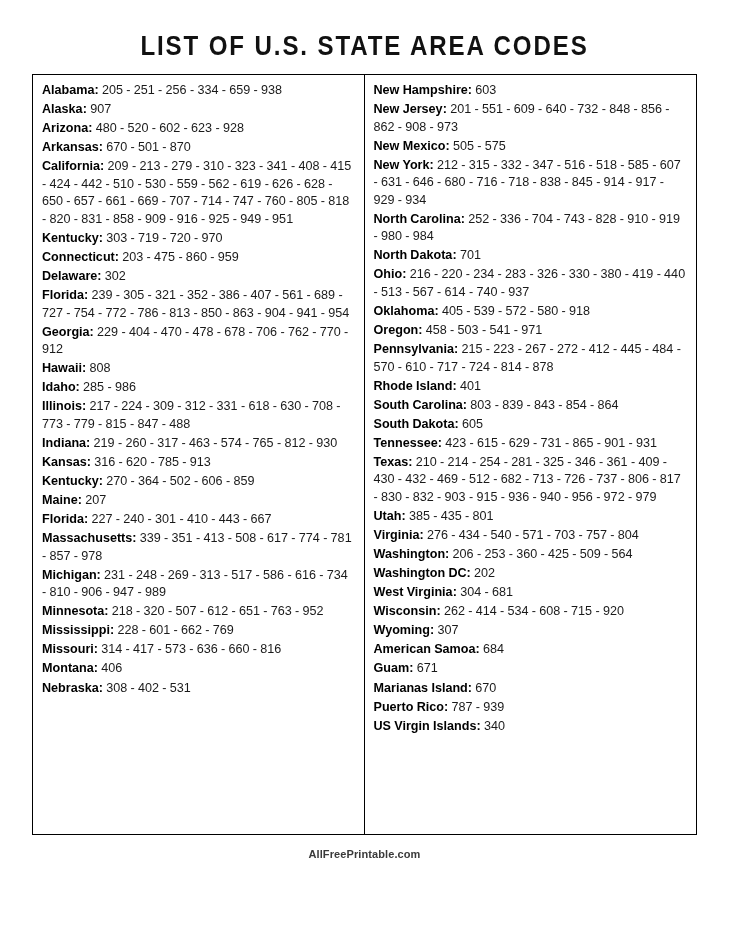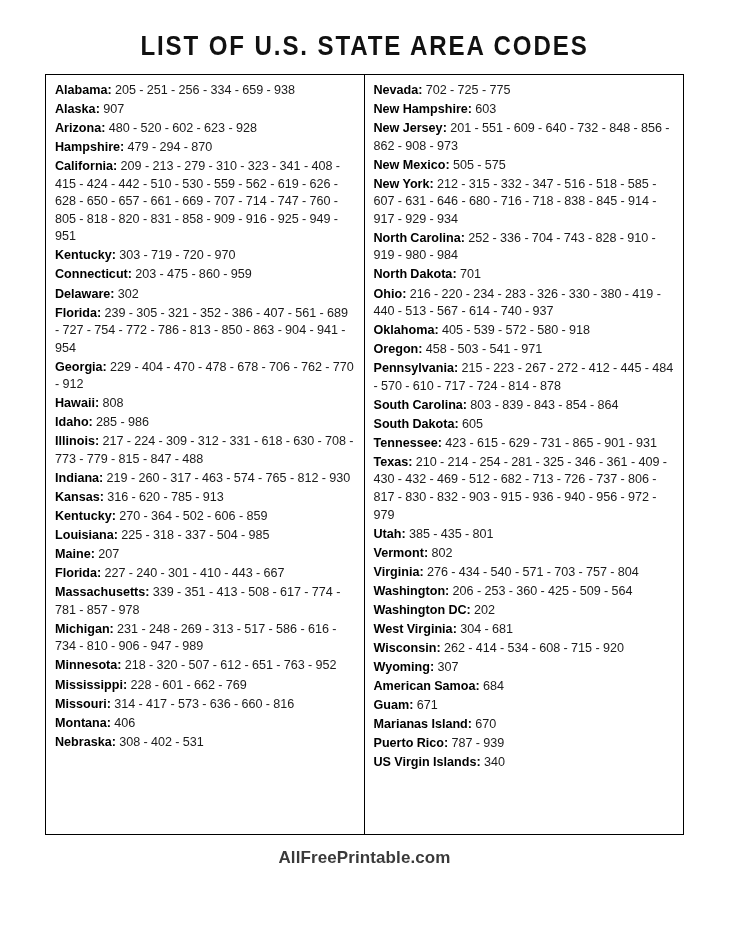--- a/index.html
+++ b/index.html
@@ -41,21 +41,21 @@
     text-transform: uppercase;
     color: #111111;
     transform: scaleX(0.86);
     transform-origin: center center;
     white-space: nowrap;
     margin: 0;
   }
 
   
   .codes-box {
-    margin: 0 45px;
+    margin: 0 32px;
     border: 1px solid #000000;
     display: flex;
     flex-direction: row;
     align-items: stretch;
     height: 761px;
     box-sizing: border-box;
     background: #ffffff;
   }
   .codes-col {
     box-sizing: border-box;
@@ -85,83 +85,81 @@
 
   
   .footer {
     flex: 1 1 auto;
     display: flex;
     align-items: flex-start;
     justify-content: center;
     padding-top: 13px;
   }
   .footer-text {
-    font-size: 17px;
+    font-size: 11px;
     font-weight: 600;
     color: #3a3a3a;
     letter-spacing: 0.1px;
     text-align: right;
   }
 </style>
 </head>
 <body>
 
 <div class="page">
 
   <div class="title-wrap">
     <h1 class="page-title">LIST OF U.S. STATE AREA CODES</h1>
   </div>
 
   <div class="codes-box">
     <div class="codes-col left">
         <p class="entry"><span class="state">Alabama</span><span class="state">: </span><span class="codes">205 - 251 - 256 - 334 - 659 - 938</span></p>
         <p class="entry"><span class="state">Alaska</span><span class="state">: </span><span class="codes">907</span></p>
         <p class="entry"><span class="state">Arizona</span><span class="state">: </span><span class="codes">480 - 520 - 602 - 623 - 928</span></p>
-        <p class="entry"><span class="state">Hampshire</span><span class="state">: </span><span class="codes">479 - 294 - 870</span></p>
+        <p class="entry"><span class="state">Arkansas</span><span class="state">: </span><span class="codes">670 - 501 - 870</span></p>
         <p class="entry"><span class="state">California</span><span class="state">: </span><span class="codes">209 - 213 - 279 - 310 - 323 - 341 - 408 - 415 - 424 - 442 - 510 - 530 - 559 - 562 - 619 - 626 - 628 - 650 - 657 - 661 - 669 - 707 - 714 - 747 - 760 - 805 - 818 - 820 - 831 - 858 - 909 - 916 - 925 - 949 - 951</span></p>
         <p class="entry"><span class="state">Kentucky</span><span class="state">: </span><span class="codes">303 - 719 - 720 - 970</span></p>
         <p class="entry"><span class="state">Connecticut</span><span class="state">: </span><span class="codes">203 - 475 - 860 - 959</span></p>
         <p class="entry"><span class="state">Delaware</span><span class="state">: </span><span class="codes">302</span></p>
         <p class="entry"><span class="state">Florida</span><span class="state">: </span><span class="codes">239 - 305 - 321 - 352 - 386 - 407 - 561 - 689 - 727 - 754 - 772 - 786 - 813 - 850 - 863 - 904 - 941 - 954</span></p>
         <p class="entry"><span class="state">Georgia</span><span class="state">: </span><span class="codes">229 - 404 - 470 - 478 - 678 - 706 - 762 - 770 - 912</span></p>
         <p class="entry"><span class="state">Hawaii</span><span class="state">: </span><span class="codes">808</span></p>
         <p class="entry"><span class="state">Idaho</span><span class="state">: </span><span class="codes">285 - 986</span></p>
         <p class="entry"><span class="state">Illinois</span><span class="state">: </span><span class="codes">217 - 224 - 309 - 312 - 331 - 618 - 630 - 708 - 773 - 779 - 815 - 847 - 488</span></p>
         <p class="entry"><span class="state">Indiana</span><span class="state">: </span><span class="codes">219 - 260 - 317 - 463 - 574 - 765 - 812 - 930</span></p>
         <p class="entry"><span class="state">Kansas</span><span class="state">: </span><span class="codes">316 - 620 - 785 - 913</span></p>
         <p class="entry"><span class="state">Kentucky</span><span class="state">: </span><span class="codes">270 - 364 - 502 - 606 - 859</span></p>
-        <p class="entry"><span class="state">Louisiana</span><span class="state">: </span><span class="codes">225 - 318 - 337 - 504 - 985</span></p>
         <p class="entry"><span class="state">Maine</span><span class="state">: </span><span class="codes">207</span></p>
         <p class="entry"><span class="state">Florida</span><span class="state">: </span><span class="codes">227 - 240 - 301 - 410 - 443 - 667</span></p>
         <p class="entry"><span class="state">Massachusetts</span><span class="state">: </span><span class="codes">339 - 351 - 413 - 508 - 617 - 774 - 781 - 857 - 978</span></p>
         <p class="entry"><span class="state">Michigan</span><span class="state">: </span><span class="codes">231 - 248 - 269 - 313 - 517 - 586 - 616 - 734 - 810 - 906 - 947 - 989</span></p>
         <p class="entry"><span class="state">Minnesota</span><span class="state">: </span><span class="codes">218 - 320 - 507 - 612 - 651 - 763 - 952</span></p>
         <p class="entry"><span class="state">Mississippi</span><span class="state">: </span><span class="codes">228 - 601 - 662 - 769</span></p>
         <p class="entry"><span class="state">Missouri</span><span class="state">: </span><span class="codes">314 - 417 - 573 - 636 - 660 - 816</span></p>
         <p class="entry"><span class="state">Montana</span><span class="state">: </span><span class="codes">406</span></p>
         <p class="entry"><span class="state">Nebraska</span><span class="state">: </span><span class="codes">308 - 402 - 531</span></p>
       </div>
     <div class="codes-col right">
-        <p class="entry"><span class="state">Nevada</span><span class="state">: </span><span class="codes">702 - 725 - 775</span></p>
         <p class="entry"><span class="state">New Hampshire</span><span class="state">: </span><span class="codes">603</span></p>
         <p class="entry"><span class="state">New Jersey</span><span class="state">: </span><span class="codes">201 - 551 - 609 - 640 - 732 - 848 - 856 - 862 - 908 - 973</span></p>
         <p class="entry"><span class="state">New Mexico</span><span class="state">: </span><span class="codes">505 - 575</span></p>
         <p class="entry"><span class="state">New York</span><span class="state">: </span><span class="codes">212 - 315 - 332 - 347 - 516 - 518 - 585 - 607 - 631 - 646 - 680 - 716 - 718 - 838 - 845 - 914 - 917 - 929 - 934</span></p>
         <p class="entry"><span class="state">North Carolina</span><span class="state">: </span><span class="codes">252 - 336 - 704 - 743 - 828 - 910 - 919 - 980 - 984</span></p>
         <p class="entry"><span class="state">North Dakota</span><span class="state">: </span><span class="codes">701</span></p>
         <p class="entry"><span class="state">Ohio</span><span class="state">: </span><span class="codes">216 - 220 - 234 - 283 - 326 - 330 - 380 - 419 - 440 - 513 - 567 - 614 - 740 - 937</span></p>
         <p class="entry"><span class="state">Oklahoma</span><span class="state">: </span><span class="codes">405 - 539 - 572 - 580 - 918</span></p>
         <p class="entry"><span class="state">Oregon</span><span class="state">: </span><span class="codes">458 - 503 - 541 - 971</span></p>
         <p class="entry"><span class="state">Pennsylvania</span><span class="state">: </span><span class="codes">215 - 223 - 267 - 272 - 412 - 445 - 484 - 570 - 610 - 717 - 724 - 814 - 878</span></p>
+        <p class="entry"><span class="state">Rhode Island</span><span class="state">: </span><span class="codes">401</span></p>
         <p class="entry"><span class="state">South Carolina</span><span class="state">: </span><span class="codes">803 - 839 - 843 - 854 - 864</span></p>
         <p class="entry"><span class="state">South Dakota</span><span class="state">: </span><span class="codes">605</span></p>
         <p class="entry"><span class="state">Tennessee</span><span class="state">: </span><span class="codes">423 - 615 - 629 - 731 - 865 - 901 - 931</span></p>
         <p class="entry"><span class="state">Texas</span><span class="state">: </span><span class="codes">210 - 214 - 254 - 281 - 325 - 346 - 361 - 409 - 430 - 432 - 469 - 512 - 682 - 713 - 726 - 737 - 806 - 817 - 830 - 832 - 903 - 915 - 936 - 940 - 956 - 972 - 979</span></p>
         <p class="entry"><span class="state">Utah</span><span class="state">: </span><span class="codes">385 - 435 - 801</span></p>
-        <p class="entry"><span class="state">Vermont</span><span class="state">: </span><span class="codes">802</span></p>
         <p class="entry"><span class="state">Virginia</span><span class="state">: </span><span class="codes">276 - 434 - 540 - 571 - 703 - 757 - 804</span></p>
         <p class="entry"><span class="state">Washington</span><span class="state">: </span><span class="codes">206 - 253 - 360 - 425 - 509 - 564</span></p>
         <p class="entry"><span class="state">Washington DC</span><span class="state">: </span><span class="codes">202</span></p>
         <p class="entry"><span class="state">West Virginia</span><span class="state">: </span><span class="codes">304 - 681</span></p>
         <p class="entry"><span class="state">Wisconsin</span><span class="state">: </span><span class="codes">262 - 414 - 534 - 608 - 715 - 920</span></p>
         <p class="entry"><span class="state">Wyoming</span><span class="state">: </span><span class="codes">307</span></p>
         <p class="entry"><span class="state">American Samoa</span><span class="state">: </span><span class="codes">684</span></p>
         <p class="entry"><span class="state">Guam</span><span class="state">: </span><span class="codes">671</span></p>
         <p class="entry"><span class="state">Marianas Island</span><span class="state">: </span><span class="codes">670</span></p>
         <p class="entry"><span class="state">Puerto Rico</span><span class="state">: </span><span class="codes">787 - 939</span></p>

